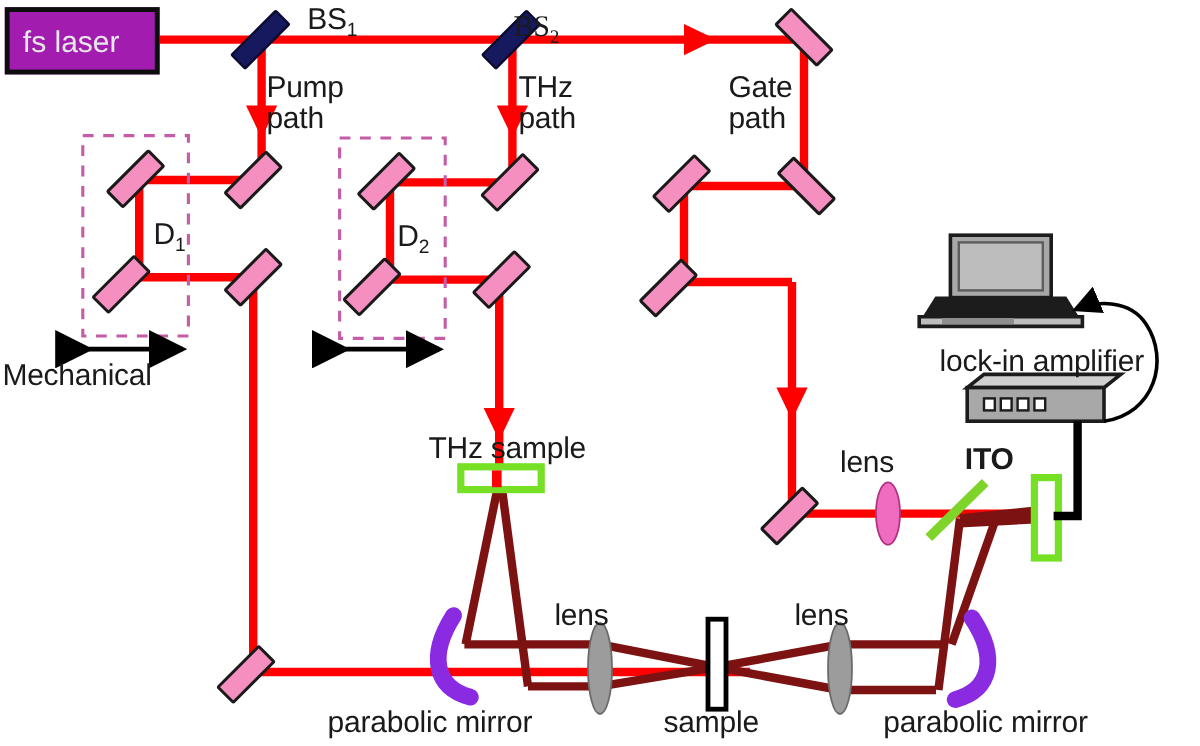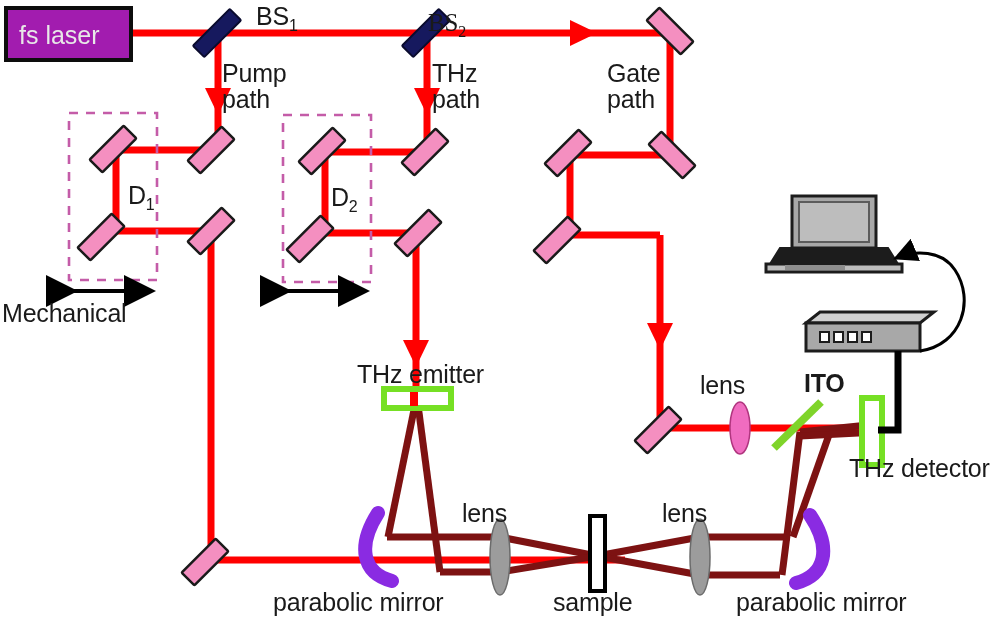--- a/index.html
+++ b/index.html
@@ -221,28 +221,28 @@
   <div class="lbl lbl-lg" style="left:432px; top:60px;"><span>THz</span><br><span>path</span></div>
 
   <div class="lbl lbl-lg" style="left:594px; top:60px;margin-left:13px;"><span>Gate</span><br><span>path</span></div>
 
   <div class="lbl lbl-lg" style="left:128px; top:182px;"><span>D</span><span class="sub">1</span></div>
 
   <div class="lbl lbl-lg" style="left:331px; top:184px;"><span>D</span><span class="sub">2</span></div>
 
   <div class="lbl lbl-lg" style="left:2px; top:300px;text-align:center;"><span>Mechanical</span><br></div>
 
-  <div class="lbl lbl-lg" style="left:357px; top:361px;">THz emitter</div>
-
+  <div class="lbl lbl-lg" style="left:357px; top:361px;">THz sample</div>
+
+  <div class="lbl lbl-lg" style="left:783px; top:288px;">lock-in amplifier</div>
 
   <div class="lbl lbl-lg" style="left:804px; top:370px;font-weight:bold;">ITO</div>
 
   <div class="lbl lbl-lg" style="left:700px; top:372px;">lens</div>
 
-  <div class="lbl lbl-lg" style="left:849px; top:455px;">THz detector</div>
 
   <div class="lbl lbl-lg" style="left:462px; top:500px;">lens</div>
 
   <div class="lbl lbl-lg" style="left:662px; top:500px;">lens</div>
 
   <div class="lbl lbl-lg" style="left:273px; top:589px;">parabolic mirror</div>
 
   <div class="lbl lbl-lg" style="left:736px; top:589px;">parabolic mirror</div>
 
   <div class="lbl lbl-lg" style="left:553px; top:589px;">sample</div>

